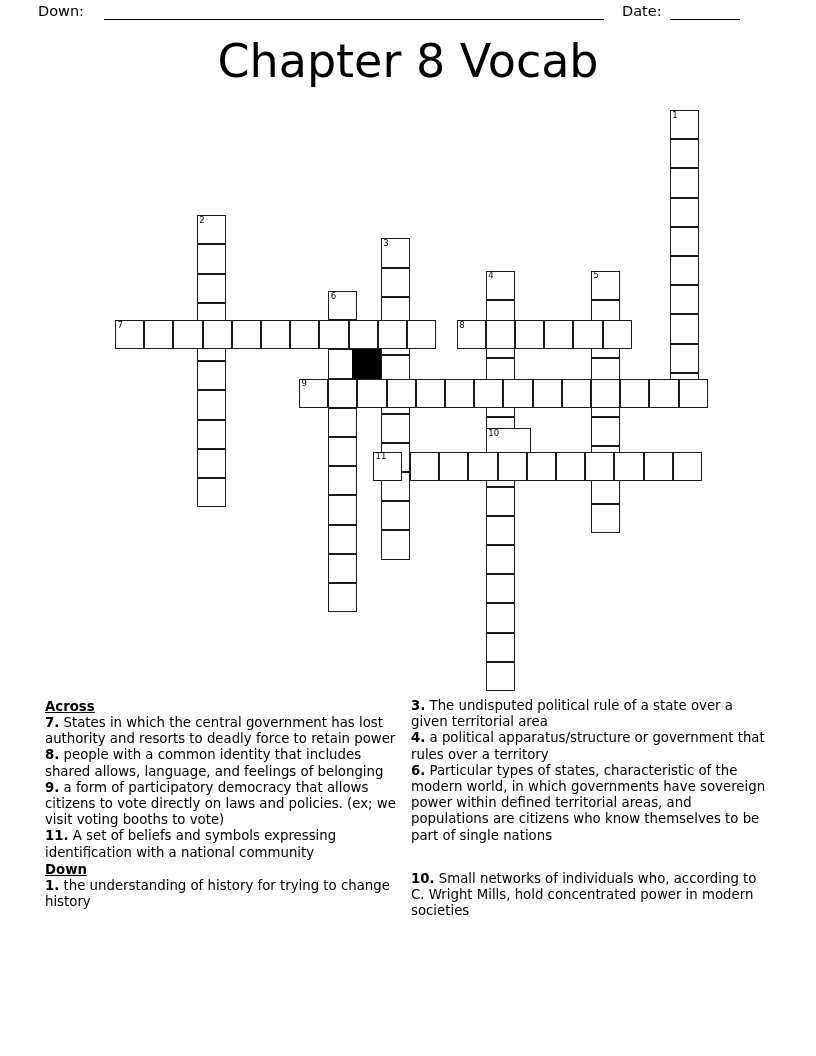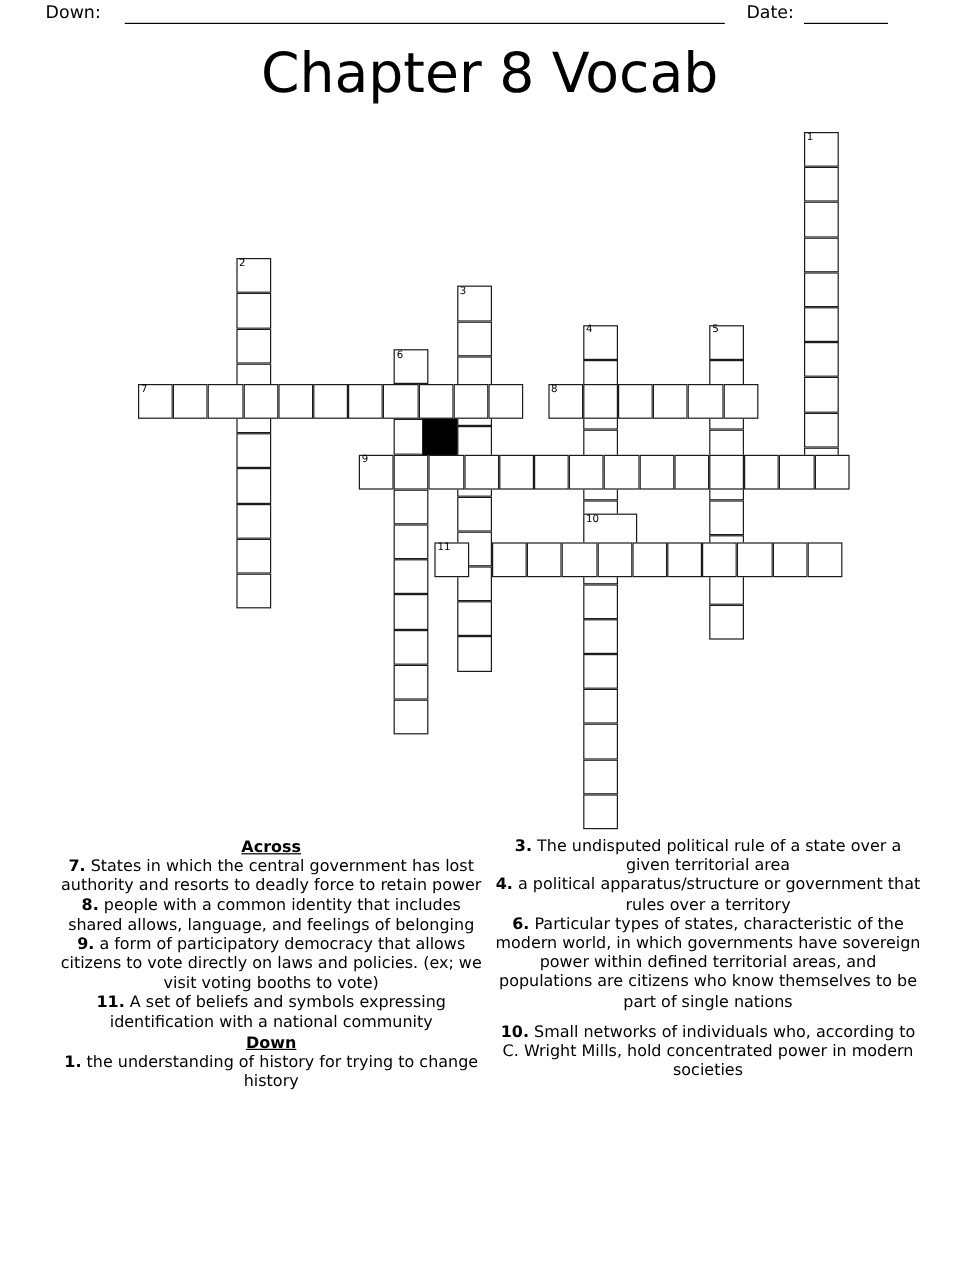--- a/index.html
+++ b/index.html
@@ -103,41 +103,40 @@
     top: 698px;
     left: 0;
     width: 816px;
     font-size: 13.3px;
     line-height: 16.2px;
     font-family: "DejaVu Sans", sans-serif;
   }
   .clue-col {
     position: absolute;
     top: 0;
-    text-align: center;
   }
   .clue-col.left  { left: 45px;  width: 362px; }
   .clue-col.right { left: 411px; width: 358px; }
 
   .clue-heading {
     font-weight: bold;
     text-decoration: underline;
     display: block;
     margin: 0;
     line-height: 17px;
   }
   .clue {
     display: block;
     margin: 0;
     text-indent: 0;
   }
   .clue .num {
     font-weight: bold;
   }
-  .clue.spaced { margin-top: 9px; }
+  .clue.spaced { margin-top: 27px; }
 </style>
 </head>
 <body>
 
 <div class="header">
   <span class="hdr-name">Down:</span>
   <span class="hdr-name-rule"></span>
   <span class="hdr-date">Date:</span>
   <span class="hdr-date-rule"></span>
 </div>
@@ -255,21 +254,21 @@
       <span class="cell-num">10</span>
     </div>
     <div class="cell" style="left: 485.84px; top: 457.48px; width: 29.2px; height: 29.2px;"></div>
     <div class="cell" style="left: 485.84px; top: 486.68px; width: 29.2px; height: 29.2px;"></div>
     <div class="cell" style="left: 485.84px; top: 515.88px; width: 29.2px; height: 29.2px;"></div>
     <div class="cell" style="left: 485.84px; top: 545.08px; width: 29.2px; height: 29.2px;"></div>
     <div class="cell" style="left: 485.84px; top: 574.28px; width: 29.2px; height: 29.2px;"></div>
     <div class="cell" style="left: 485.84px; top: 603.48px; width: 29.2px; height: 29.2px;"></div>
     <div class="cell" style="left: 485.84px; top: 632.68px; width: 29.2px; height: 29.2px;"></div>
     <div class="cell" style="left: 485.84px; top: 661.88px; width: 29.2px; height: 29.2px;"></div>
-    <div class="cell" style="left: 362px; top: 451.64px; width: 29.2px; height: 29.2px;">
+    <div class="cell" style="left: 373px; top: 451.64px; width: 29.2px; height: 29.2px;">
       <span class="cell-num">11</span>
     </div>
     <div class="cell" style="left: 409.92px; top: 451.64px; width: 29.2px; height: 29.2px;"></div>
     <div class="cell" style="left: 439.12px; top: 451.64px; width: 29.2px; height: 29.2px;"></div>
     <div class="cell" style="left: 468.32px; top: 451.64px; width: 29.2px; height: 29.2px;"></div>
     <div class="cell" style="left: 497.52px; top: 451.64px; width: 29.2px; height: 29.2px;"></div>
     <div class="cell" style="left: 526.72px; top: 451.64px; width: 29.2px; height: 29.2px;"></div>
     <div class="cell" style="left: 555.92px; top: 451.64px; width: 29.2px; height: 29.2px;"></div>
     <div class="cell" style="left: 585.12px; top: 451.64px; width: 29.2px; height: 29.2px;"></div>
     <div class="cell" style="left: 614.32px; top: 451.64px; width: 29.2px; height: 29.2px;"></div>

